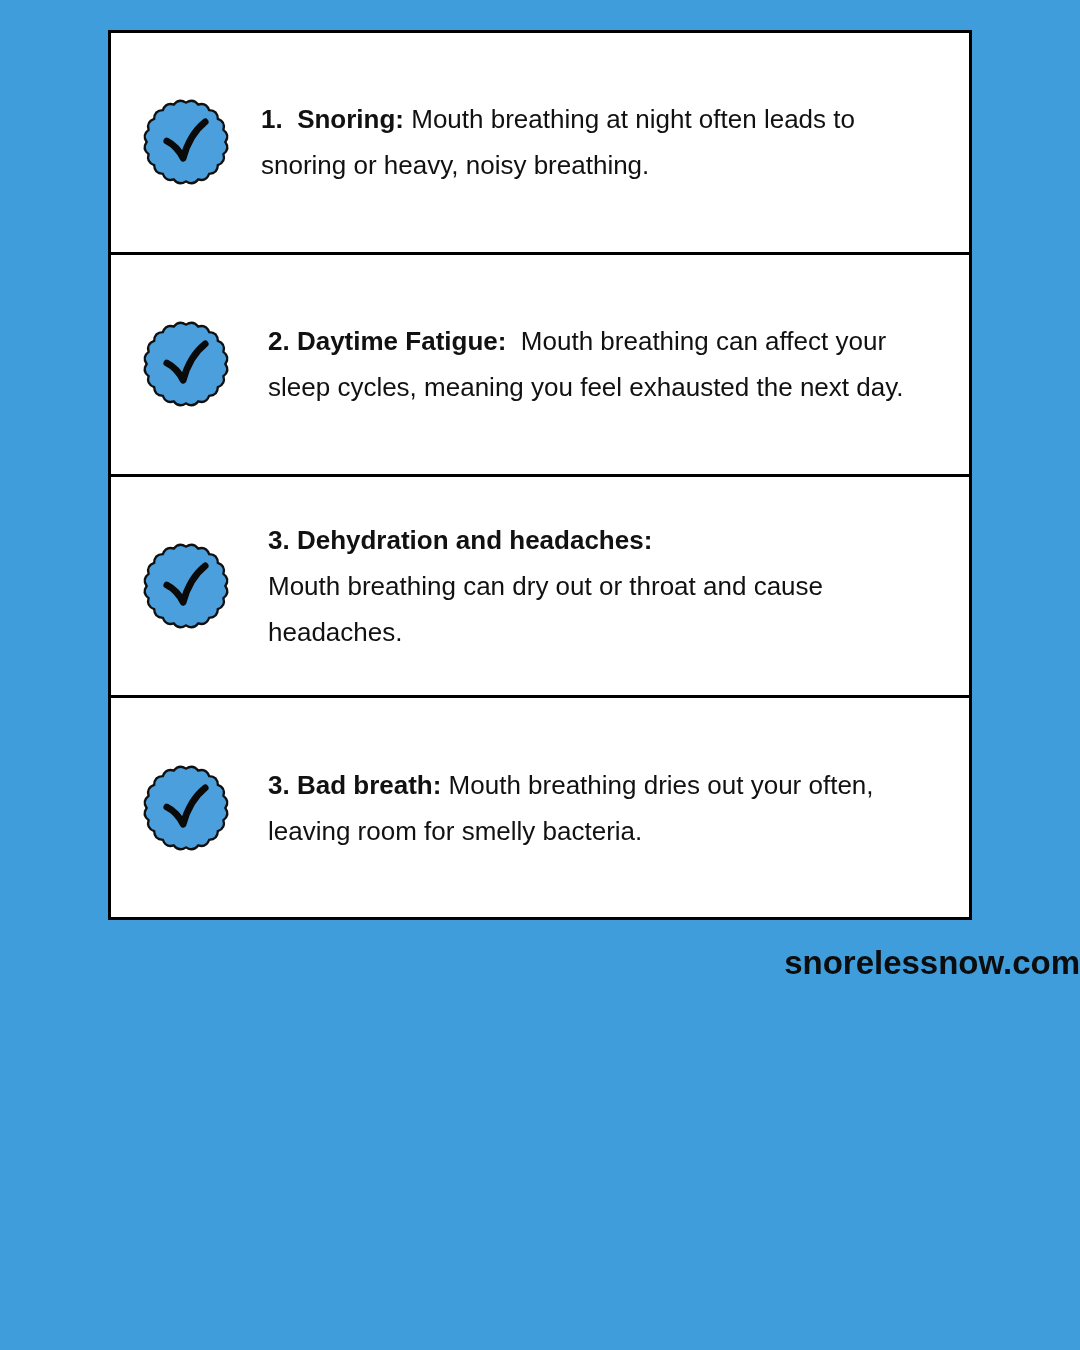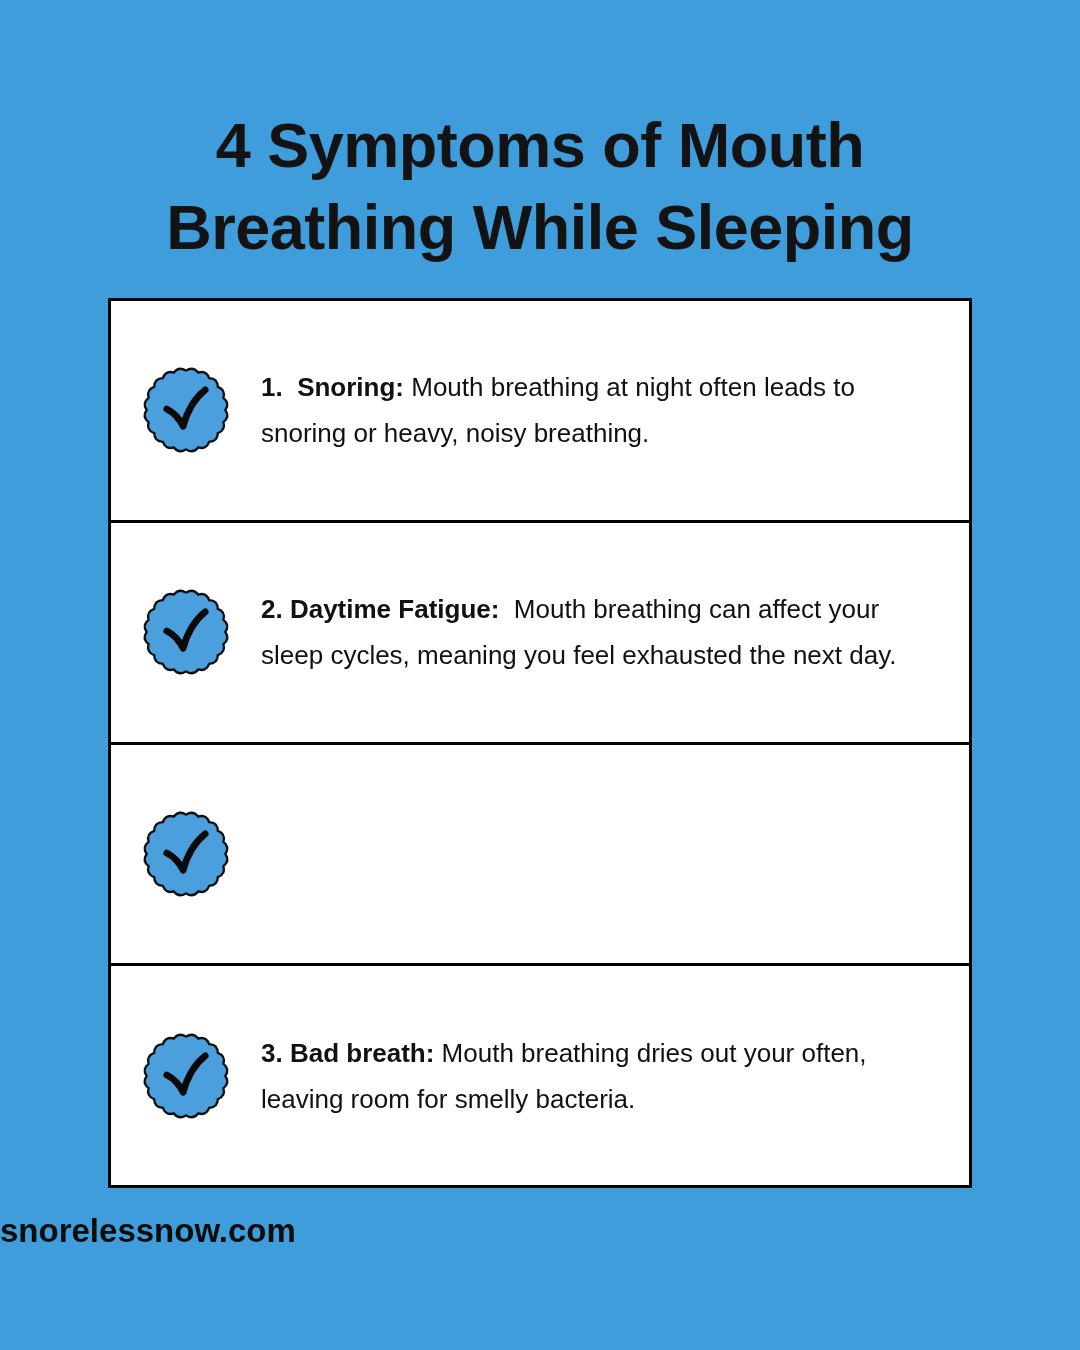--- a/index.html
+++ b/index.html
@@ -36,55 +36,51 @@
     background:var(--card-bg);
     border:3px solid var(--border);
     display:flex;
     flex-direction:column;
   }
   .row{
     flex:1 1 0;
     display:flex;
     align-items:center;
   }
-  .row + .row{border-top:3px solid var(--border);}
+  .row + .row{border-top:3px solid var(--border);gap:7px;}
   .badge-col{
     width:150px;
     flex:0 0 150px;
     display:flex;
     justify-content:center;
     align-items:center;
   }
   .badge{width:96px;height:96px;display:block;}
   .row-text{
     flex:1 1 auto;
     padding-right:26px;
     font-size:26px;
     line-height:46px;
     color:var(--text);
   }
   .row-heading{font-weight:bold;}
   .row-heading.own-line{display:block;}
   .footer{
     margin-top:24px;
-    text-align:left;
+    text-align:right;
     font-size:33px;
     font-weight:bold;
     color:#0c0c0c;
   }
 </style>
 </head>
 <body>
 
 <div class="poster">
 
-  <h1 class="title">
-    <span class="title-line">4 Symptoms of Mouth</span>
-    <span class="title-line">Breathing While Sleeping</span>
-  </h1>
 
   <div class="card">
 
     <div class="row">
       <div class="badge-col">
         <svg class="badge" viewBox="-50 -50 100 100">
           <path class="seal" d="M 0.00 -41.00 Q 7.27 -45.93 12.67 -38.99 Q 21.11 -41.43 24.10 -33.17 Q 32.88 -32.88 33.17 -24.10 Q 41.43 -21.11 38.99 -12.67 Q 45.93 -7.27 41.00 0.00 Q 45.93 7.27 38.99 12.67 Q 41.43 21.11 33.17 24.10 Q 32.88 32.88 24.10 33.17 Q 21.11 41.43 12.67 38.99 Q 7.27 45.93 0.00 41.00 Q -7.27 45.93 -12.67 38.99 Q -21.11 41.43 -24.10 33.17 Q -32.88 32.88 -33.17 24.10 Q -41.43 21.11 -38.99 12.67 Q -45.93 7.27 -41.00 0.00 Q -45.93 -7.27 -38.99 -12.67 Q -41.43 -21.11 -33.17 -24.10 Q -32.88 -32.88 -24.10 -33.17 Q -21.11 -41.43 -12.67 -38.99 Q -7.27 -45.93 -0.00 -41.00 Z" fill="#4A9FDC" stroke="#101010" stroke-width="2.4"></path>
           <path class="check" d="M -20 -1 C -14 2 -7 9 -3 17 C 2 -2 10 -13 20 -21" fill="none" stroke="#0A0A0A" stroke-width="7" stroke-linecap="round" stroke-linejoin="round"></path>
         </svg>
       </div>
@@ -101,20 +97,21 @@
       <p class="row-text"><b class="row-heading">2. Daytime Fatigue:</b><span class="row-body"> &nbsp;Mouth breathing can affect your sleep cycles, meaning you feel exhausted the next day.</span></p>
     </div>
 
     <div class="row">
       <div class="badge-col">
         <svg class="badge" viewBox="-50 -50 100 100">
           <path class="seal" d="M 0.00 -41.00 Q 7.27 -45.93 12.67 -38.99 Q 21.11 -41.43 24.10 -33.17 Q 32.88 -32.88 33.17 -24.10 Q 41.43 -21.11 38.99 -12.67 Q 45.93 -7.27 41.00 0.00 Q 45.93 7.27 38.99 12.67 Q 41.43 21.11 33.17 24.10 Q 32.88 32.88 24.10 33.17 Q 21.11 41.43 12.67 38.99 Q 7.27 45.93 0.00 41.00 Q -7.27 45.93 -12.67 38.99 Q -21.11 41.43 -24.10 33.17 Q -32.88 32.88 -33.17 24.10 Q -41.43 21.11 -38.99 12.67 Q -45.93 7.27 -41.00 0.00 Q -45.93 -7.27 -38.99 -12.67 Q -41.43 -21.11 -33.17 -24.10 Q -32.88 -32.88 -24.10 -33.17 Q -21.11 -41.43 -12.67 -38.99 Q -7.27 -45.93 -0.00 -41.00 Z" fill="#4A9FDC" stroke="#101010" stroke-width="2.4"></path>
           <path class="check" d="M -20 -1 C -14 2 -7 9 -3 17 C 2 -2 10 -13 20 -21" fill="none" stroke="#0A0A0A" stroke-width="7" stroke-linecap="round" stroke-linejoin="round"></path>
         </svg>
       </div>
+      <p class="row-text"><b class="row-heading own-line">3. Dehydration and headaches:</b><span class="row-body">Mouth breathing can dry out or throat and cause headaches.</span></p>
     </div>
 
     <div class="row">
       <div class="badge-col">
         <svg class="badge" viewBox="-50 -50 100 100">
           <path class="seal" d="M 0.00 -41.00 Q 7.27 -45.93 12.67 -38.99 Q 21.11 -41.43 24.10 -33.17 Q 32.88 -32.88 33.17 -24.10 Q 41.43 -21.11 38.99 -12.67 Q 45.93 -7.27 41.00 0.00 Q 45.93 7.27 38.99 12.67 Q 41.43 21.11 33.17 24.10 Q 32.88 32.88 24.10 33.17 Q 21.11 41.43 12.67 38.99 Q 7.27 45.93 0.00 41.00 Q -7.27 45.93 -12.67 38.99 Q -21.11 41.43 -24.10 33.17 Q -32.88 32.88 -33.17 24.10 Q -41.43 21.11 -38.99 12.67 Q -45.93 7.27 -41.00 0.00 Q -45.93 -7.27 -38.99 -12.67 Q -41.43 -21.11 -33.17 -24.10 Q -32.88 -32.88 -24.10 -33.17 Q -21.11 -41.43 -12.67 -38.99 Q -7.27 -45.93 -0.00 -41.00 Z" fill="#4A9FDC" stroke="#101010" stroke-width="2.4"></path>
           <path class="check" d="M -20 -1 C -14 2 -7 9 -3 17 C 2 -2 10 -13 20 -21" fill="none" stroke="#0A0A0A" stroke-width="7" stroke-linecap="round" stroke-linejoin="round"></path>
         </svg>
       </div>
       <p class="row-text"><b class="row-heading">3. Bad breath:</b><span class="row-body"> Mouth breathing dries out your often, leaving room for smelly bacteria.</span></p>

